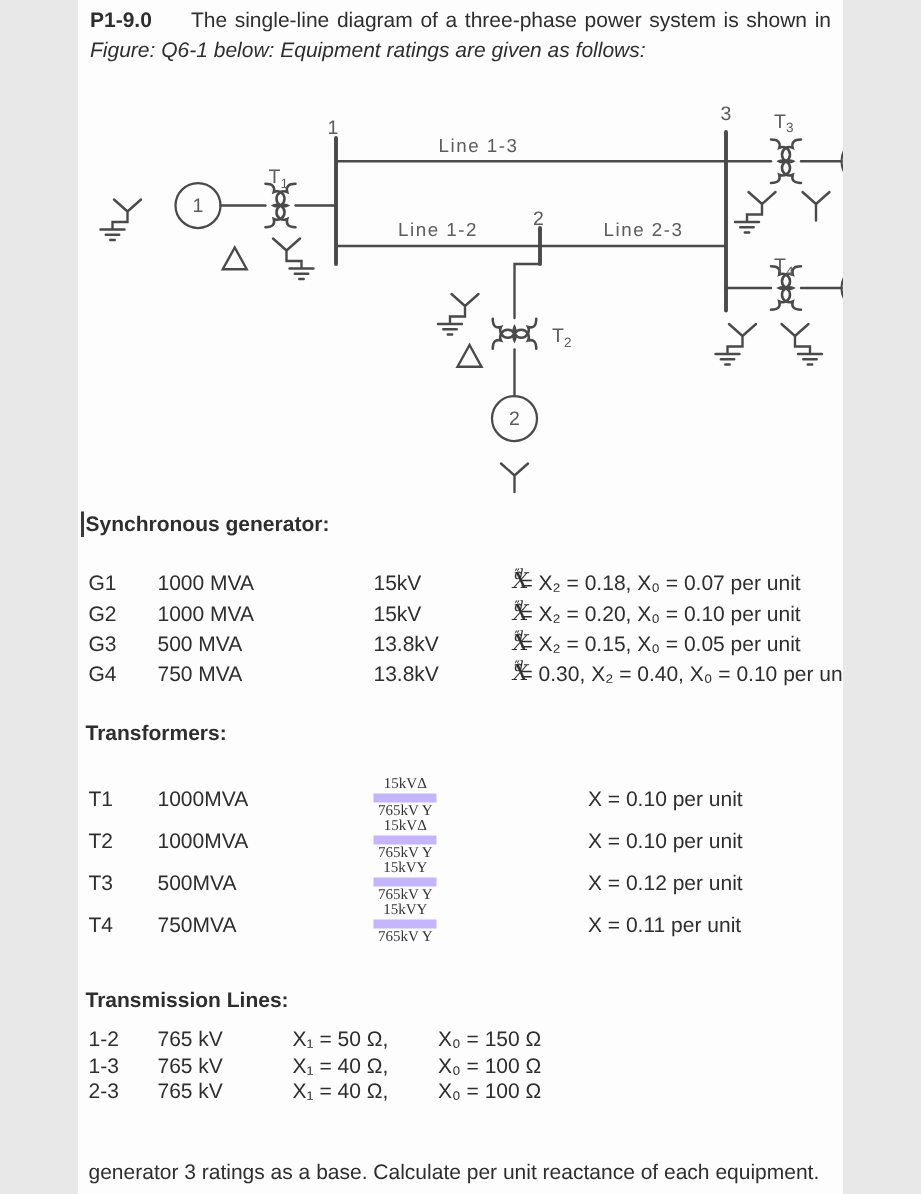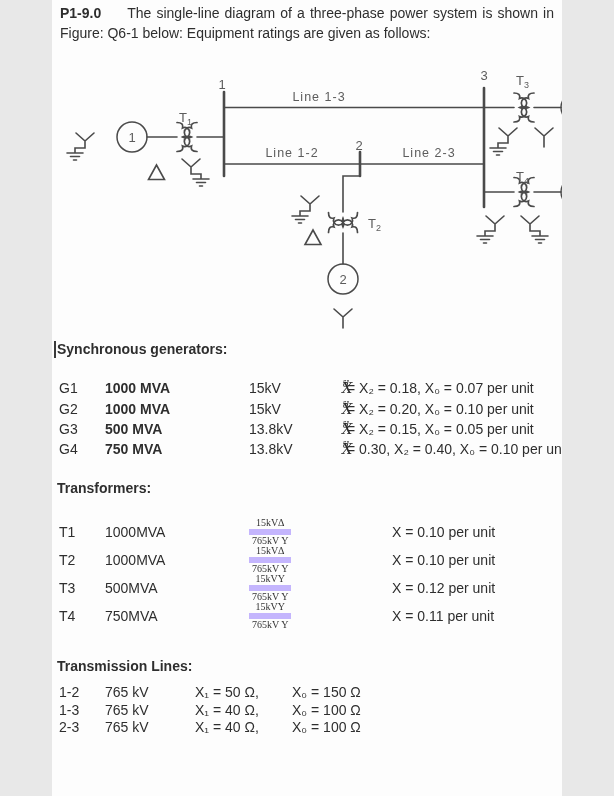--- a/index.html
+++ b/index.html
@@ -5,28 +5,28 @@
   html,body{margin:0;padding:0;background:#e8e8e8;}
   .page{
     position:relative;width:510px;height:796px;background:#fdfdfd;
     font-family:"Liberation Sans","DejaVu Sans",sans-serif;
     color:#2e2e2e;font-size:14px;overflow:hidden;margin:0 auto;
   }
   .abs{position:absolute;white-space:nowrap;}
   
   .hline1{position:absolute;top:5px;left:8px;right:8px;text-align:justify;text-align-last:justify;line-height:17px;}
   .hline1 b{margin-right:26px;}
-  .hline2{position:absolute;top:25px;left:8px;line-height:17px;}
+  .hline2{position:absolute;top:25px;left:8px;line-height:17px;font-style:italic;}
   
   .sec{position:absolute;left:5px;font-weight:bold;}
   .caret{position:absolute;left:2px;top:341px;width:1.5px;height:17px;background:#3a3a3a;}
   
   .row{position:absolute;left:0;width:614px;height:16px;}
   .row span{position:absolute;white-space:nowrap;}
-  .c1{left:7px;} .c2{left:53px;font-weight:bold;} .c3{left:197px;} .c4{left:290px;}
+  .c1{left:7px;} .c2{left:53px;} .c3{left:197px;} .c4{left:290px;}
   .t-row{position:absolute;left:0;width:614px;height:29px;}
   .t-row > span{position:absolute;top:50%;transform:translateY(-50%);white-space:nowrap;}
   .tc1{left:7px;} .tc2{left:53px;} .tc4{left:340px;}
   .frac{position:absolute;left:197px;top:50%;transform:translateY(-50%);
         display:inline-flex;flex-direction:column;align-items:center;
         font-family:Liberation Serif, serif;font-size:10px;line-height:12px;color:#333;}
   .frac .den{border-top:6px solid #c4b5fd;padding:0 3px;}
   .lc1{left:7px;} .lc2{left:53px;} .lc3{left:143px;} .lc4{left:240px;}
   
   .xd{display:inline-flex;align-items:flex-start;}
@@ -182,21 +182,21 @@
     <text class="blbl" x="464" y="85"><tspan>T</tspan><tspan dy="3" font-size="9">3</tspan></text>
     <text class="blbl" x="464" y="181"><tspan>T</tspan><tspan dy="3" font-size="9">4</tspan></text>
 
     <text class="gdig" x="80" y="141.5" text-anchor="middle">1</text>
     <text class="gdig" x="291" y="283.5" text-anchor="middle">2</text>
     <text class="gdig" x="524" y="112" text-anchor="middle">3</text>
     <text class="gdig" x="524" y="196.5" text-anchor="middle">4</text>
   </svg>
 
   <div class="caret"></div>
-  <div class="sec" style="top:341px;">Synchronous generators:</div>
+  <div class="sec" style="top:341px;">Synchronous generator:</div>
 
   <div class="row" style="top:380px;">
     <span class="c1">G1</span>
     <span class="c2">1000 MVA</span>
     <span class="c3">15kV</span>
     <span class="c4">
         <span class="xd">
           <i class="xb">X</i>
           <span class="ss">
             <span class="sp">″</span>
@@ -305,14 +305,15 @@
     <span class="lc3">X₁ = 40 Ω,</span>
     <span class="lc4">X₀ = 100 Ω</span>
   </div>
   <div class="row" style="top:719px;">
     <span class="lc1">2-3</span>
     <span class="lc2">765 kV</span>
     <span class="lc3">X₁ = 40 Ω,</span>
     <span class="lc4">X₀ = 100 Ω</span>
   </div>
 
+  <div class="abs" style="top:773px;left:7px;">generator 3 ratings as a base. Calculate per unit reactance of each equipment.</div>
 
 </div>
 
 </body></html>

